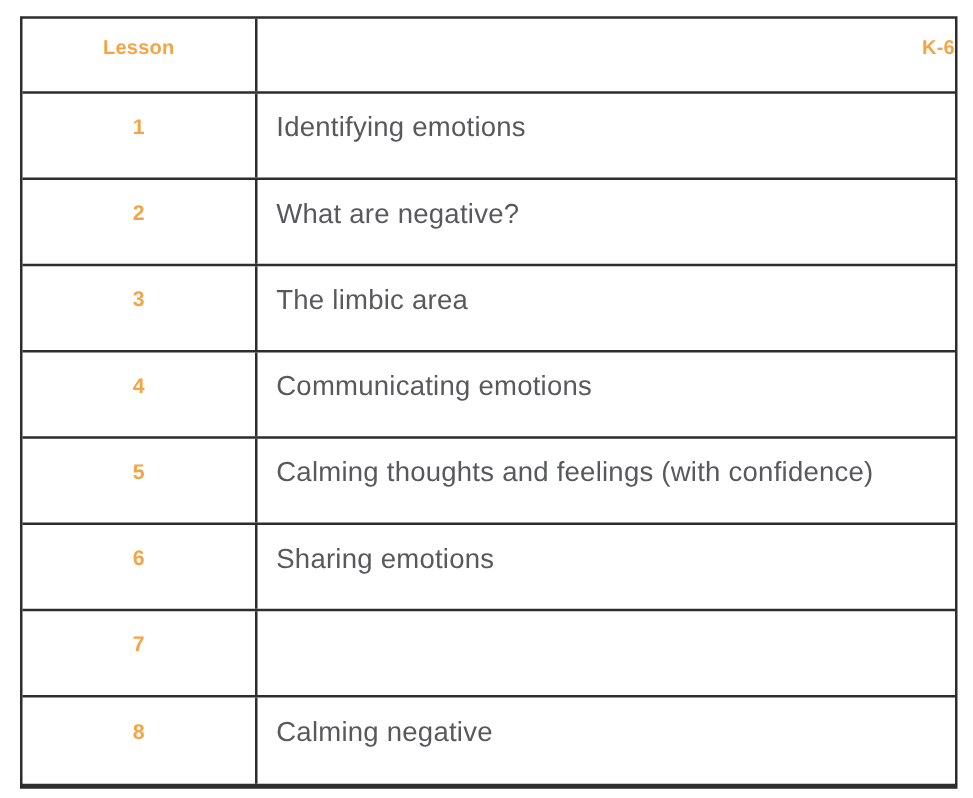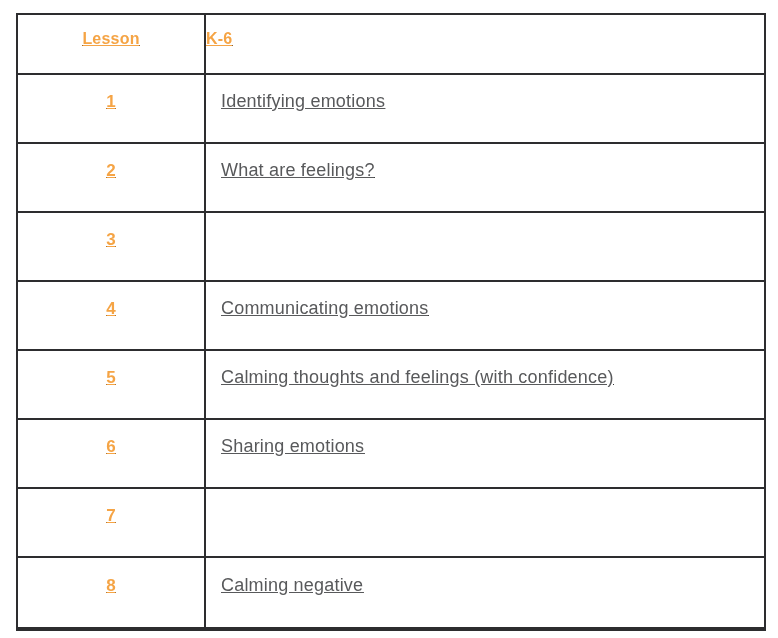--- a/index.html
+++ b/index.html
@@ -1,15 +1,15 @@
 <!DOCTYPE html>
 <html><head>
 <meta charset="utf-8">
 <style>
-  * { margin: 0; padding: 0; box-sizing: border-box; text-decoration: underline; }
+  * { margin: 0; padding: 0; box-sizing: border-box; }
   html, body {
     width: 778px;
     height: 638px;
     background: #ffffff;
     font-family: "Liberation Sans", "DejaVu Sans", sans-serif;
     overflow: hidden;
   }
   .page {
     position: relative;
     width: 778px;
@@ -40,39 +40,39 @@
     justify-content: center;
     border-right: 2px solid #2d2d2f;
   }
   .cell-title {
     flex: 1;
     justify-content: flex-start;
     padding-left: 15px;
   }
   .header-row { height: 60px; }
   .data-row { height: 69px; }
-  .header-row .cell-title { justify-content: flex-start; padding-left: 0; }
+  .header-row .cell-title { justify-content: flex-end; padding-left: 0; }
   .hdr-text {
     color: #f5a445;
     font-weight: bold;
     font-size: 16px;
     letter-spacing: 0.2px;
     position: relative;
     top: -5px;
   }
   .num-text {
     color: #f5a445;
     font-weight: bold;
     font-size: 17px;
     position: relative;
     top: -7px;
   }
   .title-text {
     color: #58595b;
-    font-size: 18px;
+    font-size: 22px;
     letter-spacing: 0.2px;
     position: relative;
     top: -7px;
   }
 </style>
 </head>
 <body>
 
 <div class="page">
   <div class="lesson-table">
@@ -93,27 +93,30 @@
       <div class="cell cell-title">
         <span class="title-text">Identifying emotions</span>
       </div>
     </div>
 
     <div class="trow data-row">
       <div class="cell cell-num">
         <span class="num-text">2</span>
       </div>
       <div class="cell cell-title">
-        <span class="title-text">What are feelings?</span>
+        <span class="title-text">What are negative?</span>
       </div>
     </div>
 
     <div class="trow data-row">
       <div class="cell cell-num">
         <span class="num-text">3</span>
+      </div>
+      <div class="cell cell-title">
+        <span class="title-text">The limbic area</span>
       </div>
     </div>
 
     <div class="trow data-row">
       <div class="cell cell-num">
         <span class="num-text">4</span>
       </div>
       <div class="cell cell-title">
         <span class="title-text">Communicating emotions</span>
       </div>

